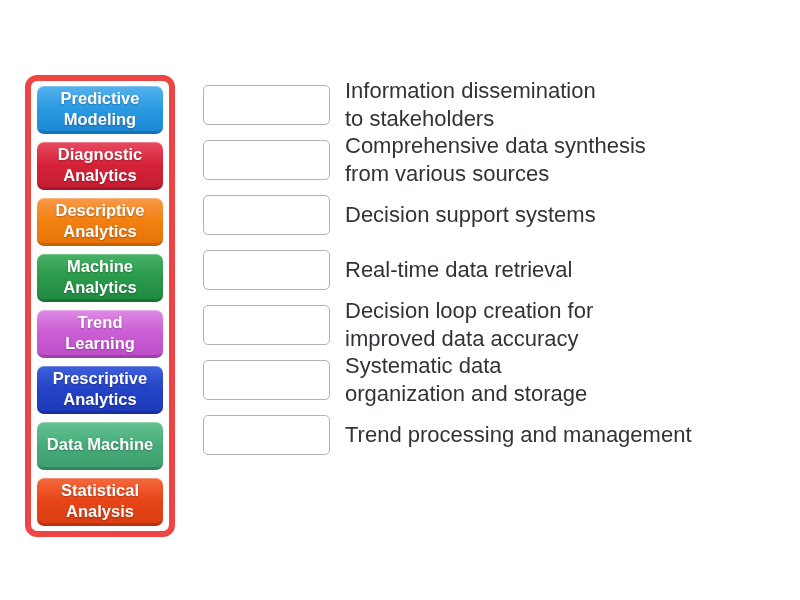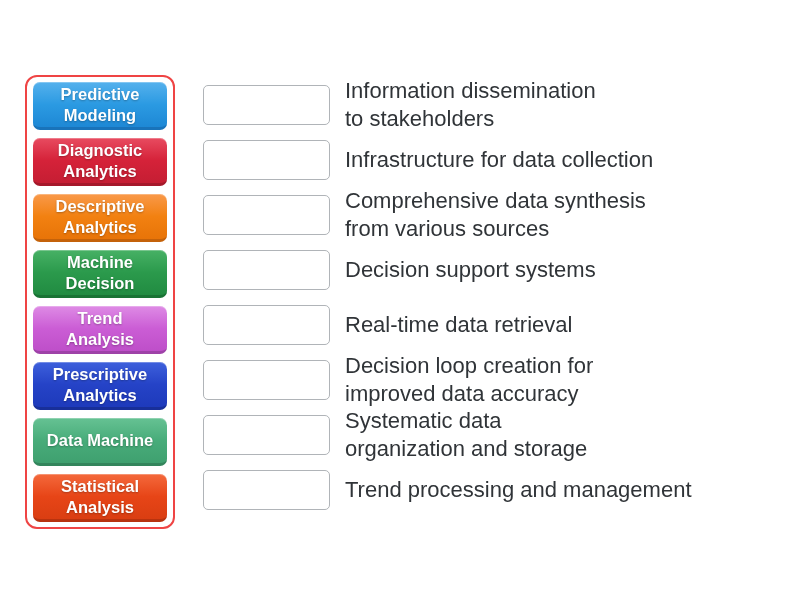--- a/index.html
+++ b/index.html
@@ -6,21 +6,21 @@
   html, body { width: 800px; height: 600px; background: #ffffff; overflow: hidden; }
   body { font-family: "Liberation Sans", sans-serif; position: relative; }
 
   
   .tile-panel {
     position: absolute;
     left: 25px;
     top: 75px;
     width: 150px;
     background: #ffffff;
-    border: 2px solid #ef4444;
+    border: 6px solid #ef4444;
     border-radius: 12px;
     padding: 5px 6px;
     display: flex;
     flex-direction: column;
     gap: 8px;
   }
   .tile {
     height: 48px;
     border-radius: 7px;
     display: flex;
@@ -73,39 +73,35 @@
 <body>
 
 <div class="tile-panel">
   <div class="tile" style="--top: #55b1ed; --mid: #2b9ae2; --bottom: #1e88d5; --edge: #1973ba;">Predictive
 Modeling</div>
   <div class="tile" style="--top: #e84b60; --mid: #d52239; --bottom: #c51e33; --edge: #a5182a;">Diagnostic
 Analytics</div>
   <div class="tile" style="--top: #f9994a; --mid: #f28111; --bottom: #e87408; --edge: #c4620a;">Descriptive
 Analytics</div>
   <div class="tile" style="--top: #47b165; --mid: #2b9a4c; --bottom: #218b41; --edge: #197334;">Machine
-Decision</div>
+Analytics</div>
   <div class="tile" style="--top: #de8be5; --mid: #cb5dd5; --bottom: #be4fc9; --edge: #9e42a8;">Trend
-Analysis</div>
+Learning</div>
   <div class="tile" style="--top: #3e60dc; --mid: #2543c7; --bottom: #1e3abb; --edge: #182f99;">Prescriptive
 Analytics</div>
   <div class="tile" style="--top: #66c293; --mid: #48ac7a; --bottom: #3fa06f; --edge: #33855c;">Data Machine</div>
   <div class="tile" style="--top: #f4693c; --mid: #e74517; --bottom: #da3e12; --edge: #b8330f;">Statistical
 Analysis</div>
 </div>
 
 <div class="match-col">
   <div class="match-row">
     <div class="answer-slot"></div>
     <div class="match-desc">Information dissemination
 to stakeholders</div>
-  </div>
-  <div class="match-row">
-    <div class="answer-slot"></div>
-    <div class="match-desc">Infrastructure for data collection</div>
   </div>
   <div class="match-row">
     <div class="answer-slot"></div>
     <div class="match-desc">Comprehensive data synthesis
 from various sources</div>
   </div>
   <div class="match-row">
     <div class="answer-slot"></div>
     <div class="match-desc">Decision support systems</div>
   </div>

